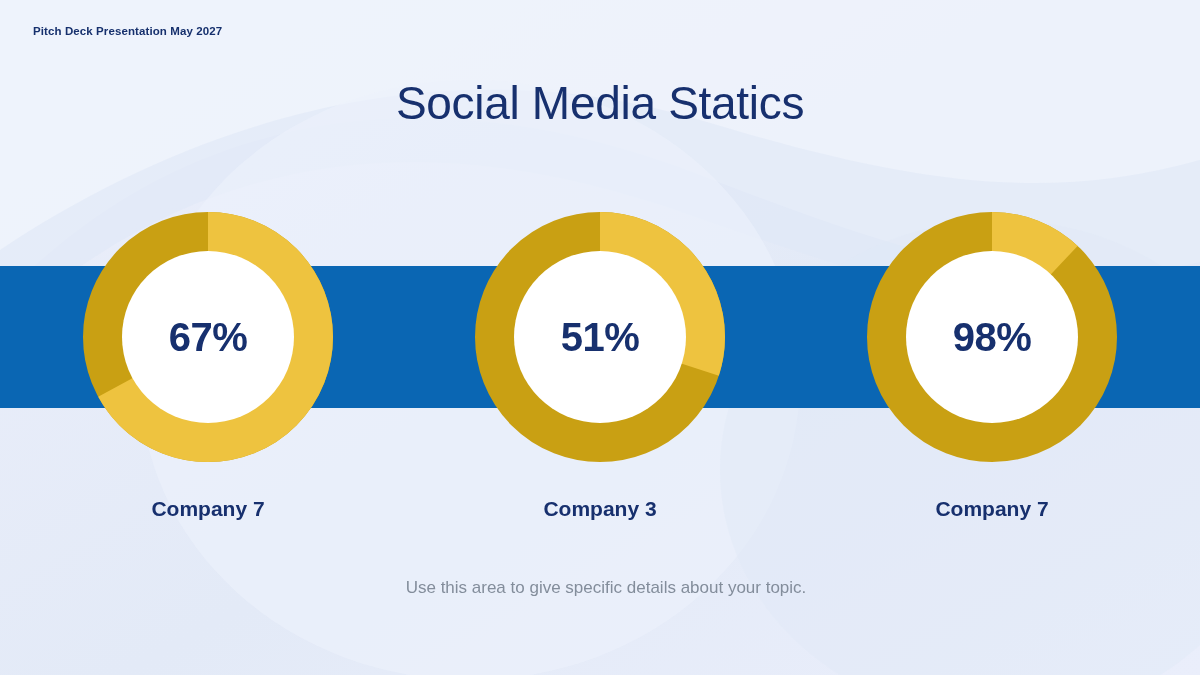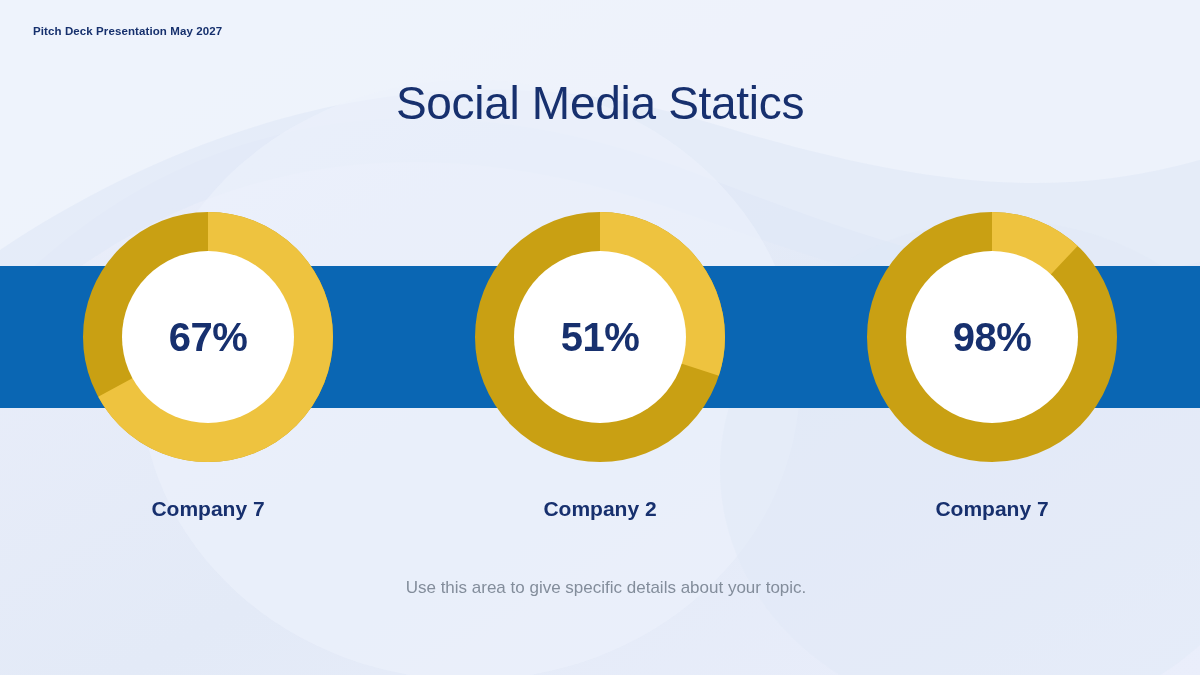--- a/index.html
+++ b/index.html
@@ -176,21 +176,21 @@
     <div class="stat">
       <div class="donut">
         <svg width="250" height="250" viewBox="0 0 250 250">
           <circle cx="125" cy="125" r="104" fill="none" stroke="#c9a013" stroke-width="42"></circle>
           <circle class="arc" cx="125" cy="125" r="104" fill="none" stroke="#eec33f" stroke-width="42" transform="rotate(-90 125 125)" stroke-dasharray="196.04 457.42"></circle>
         </svg>
         <div class="hole">
           <span class="pct">51%</span>
         </div>
       </div>
-      <div class="caption">Company 2</div>
+      <div class="caption">Company 3</div>
     </div>
 
     <div class="stat">
       <div class="donut">
         <svg width="250" height="250" viewBox="0 0 250 250">
           <circle cx="125" cy="125" r="104" fill="none" stroke="#c9a013" stroke-width="42"></circle>
           <circle class="arc" cx="125" cy="125" r="104" fill="none" stroke="#eec33f" stroke-width="42" transform="rotate(-90 125 125)" stroke-dasharray="78.41 575.04"></circle>
         </svg>
         <div class="hole">
           <span class="pct">98%</span>

